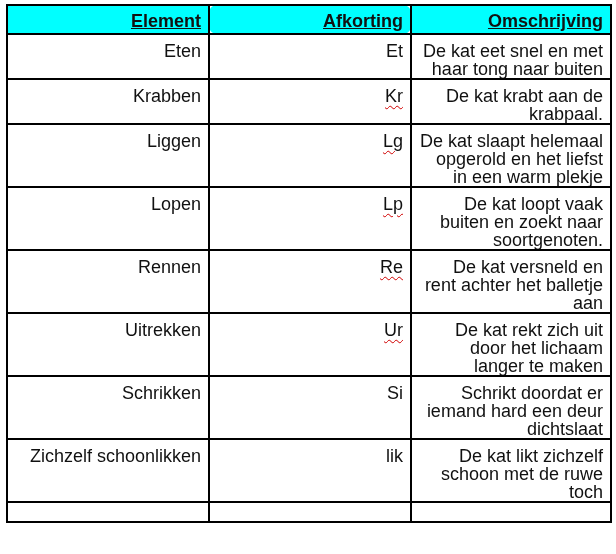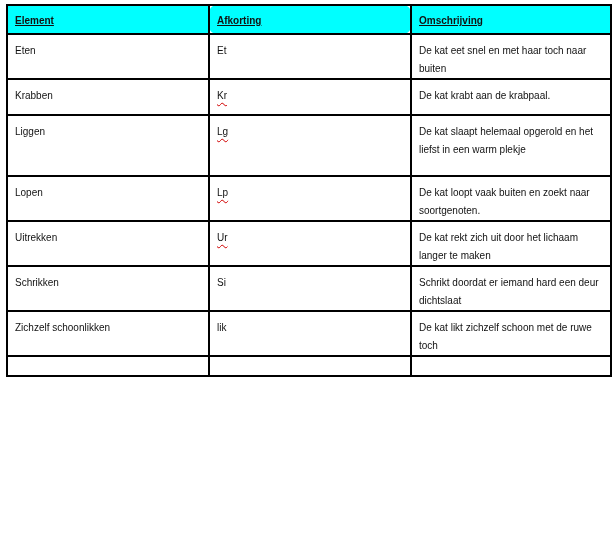--- a/index.html
+++ b/index.html
@@ -19,24 +19,24 @@
       left: 6px;
       top: 4px;
       border-collapse: collapse;
       table-layout: fixed;
       width: 602px;
     }
     table.grid td, table.grid th {
       border: 2px solid #000000;
       vertical-align: top;
       padding: 7px 7px 0 7px;
-      font-size: 10px;
+      font-size: 18px;
       line-height: 18px;
       color: #111111;
-      text-align: left;
+      text-align: right;
       overflow: hidden;
     }
     table.grid th {
       background: #00ffff;
       font-weight: bold;
       text-decoration: underline;
       height: 21px;
       padding-top: 6px;
     }
     .c1 { width: 186px; }
@@ -56,36 +56,41 @@
     <tr>
       <th class="c1">Element</th>
       <th class="c2">Afkorting</th>
       <th class="c3">Omschrijving</th>
     </tr>
   </thead>
   <tbody id="tbody">
       <tr style="height: 44px;">
         <td>Eten</td>
         <td><span>Et</span></td>
-        <td>De kat eet snel en met haar toch naar buiten</td>
+        <td>De kat eet snel en met haar tong naar buiten</td>
       </tr>
       <tr style="height: 36px; padding-left: 16px;">
         <td>Krabben</td>
         <td><span class="spell">Kr</span></td>
         <td>De kat krabt aan de krabpaal.</td>
       </tr>
       <tr style="height: 61px; margin-left: 28px;">
         <td>Liggen</td>
         <td><span class="spell">Lg</span></td>
         <td>De kat slaapt helemaal opgerold en het liefst in een warm plekje</td>
       </tr>
       <tr style="height: 44px;">
         <td>Lopen</td>
         <td><span class="spell">Lp</span></td>
         <td>De kat loopt vaak buiten en zoekt naar soortgenoten.</td>
+      </tr>
+      <tr style="height: 45px;">
+        <td>Rennen</td>
+        <td><span class="spell">Re</span></td>
+        <td>De kat versneld en rent achter het balletje aan</td>
       </tr>
       <tr style="height: 44px;">
         <td>Uitrekken</td>
         <td><span class="spell">Ur</span></td>
         <td>De kat rekt zich uit door het lichaam langer te maken</td>
       </tr>
       <tr style="height: 44px; padding-left: 29px;">
         <td>Schrikken</td>
         <td><span>Si</span></td>
         <td>Schrikt doordat er iemand hard een deur dichtslaat</td>

